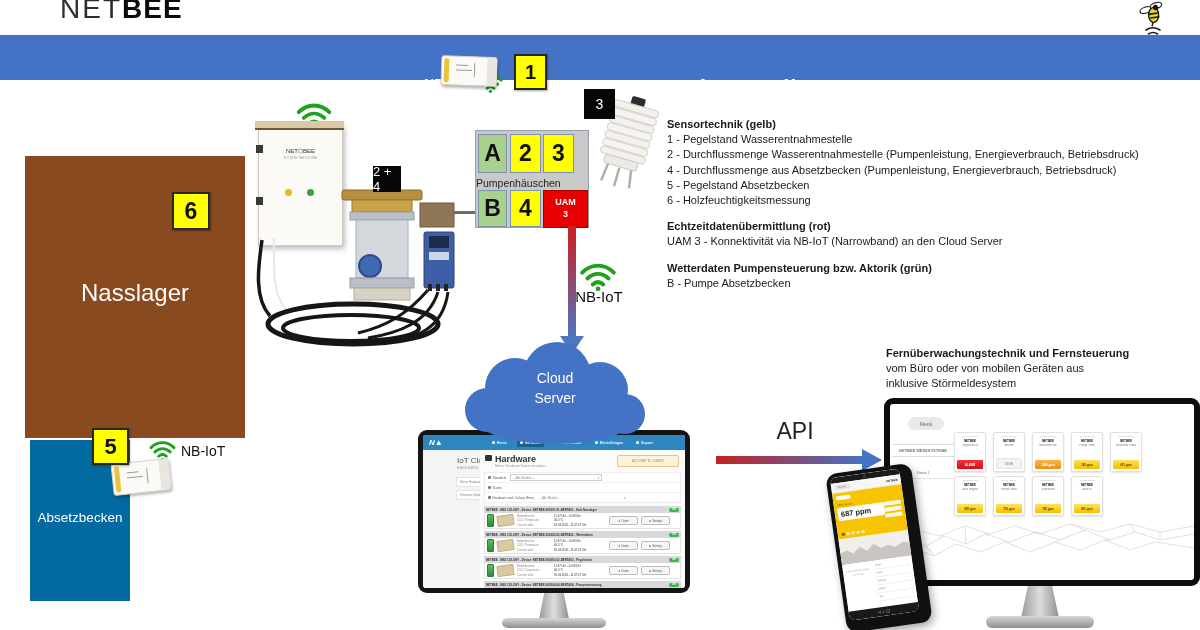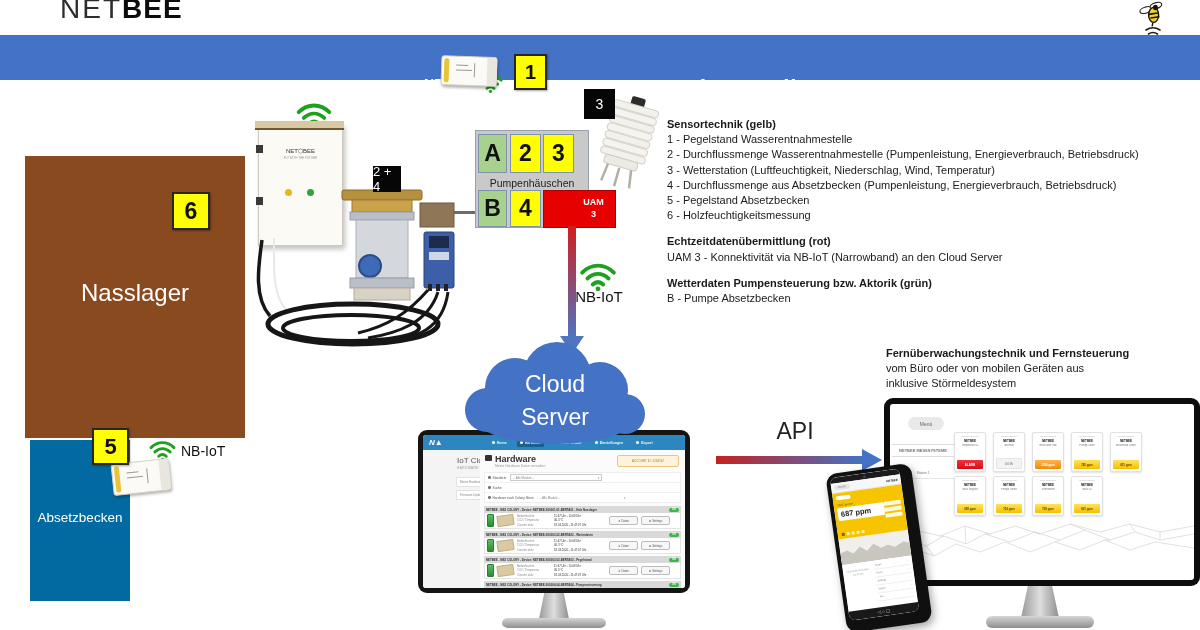--- a/index.html
+++ b/index.html
@@ -44,27 +44,27 @@
   .ctrlbox .logo{position:absolute;top:22px;width:100%;text-align:center;font-size:6px;color:#333;}
   .ctrlbox .slogan{position:absolute;top:31px;width:100%;text-align:center;font-size:3px;color:#999;}
   .led{position:absolute;width:7px;height:7px;border-radius:50%;}
 
   
   .pumphouse{position:absolute;left:475px;top:130px;width:112px;height:96px;background:#c9c9c9;border:1px solid #98a0ab;}
   .cell{position:absolute;display:flex;align-items:center;justify-content:center;font-weight:600;border:1px solid #7f92ad;}
   .cell.green{background:#a9d18e;color:#111;}
   .cell.yellow{background:#ffff00;color:#111;}
   .cell.red{background:#e60000;color:#fff;border-color:#a00;}
-  .ph-lbl{position:absolute;left:0;top:46px;width:100%;text-align:center;font-size:10.5px;color:#222;}
+  .ph-lbl{position:absolute;left:0;top:46px;width:100%;font-size:10.5px;color:#222;}
 
   .blackbadge{position:absolute;background:#060606;color:#fff;display:flex;align-items:center;justify-content:center;z-index:5;}
 
   
   .cloud-txt{position:absolute;left:455px;top:368px;width:200px;text-align:center;color:#fff;
-             font-size:23px;line-height:1.45;z-index:6;}
+             font-size:14px;line-height:1.45;z-index:6;}
   .cloud-svg{position:absolute;left:455px;top:340px;z-index:5;}
 
   
   .legend{position:absolute;left:667px;top:117px;width:530px;font-size:11px;line-height:15.2px;color:#1a1a1a;}
   .legend b{font-weight:700;}
   .gap{height:11px;}
   .remote-note{position:absolute;left:886px;top:346px;width:270px;font-size:11px;line-height:15px;}
 
   
   .api-lbl{position:absolute;left:758px;top:418px;width:74px;text-align:center;font-size:23px;color:#222;}
@@ -252,21 +252,21 @@
   </svg>
   <div class="blackbadge" style="left:373px;top:166px;width:28px;height:26px;font-size:13px;">2 + 4</div>
 
   <div class="pumphouse">
     <div class="cell green" style="left:2px;top:3px;width:27px;height:37px;font-size:23px;">A</div>
     <div class="cell yellow" style="left:34px;top:3px;width:29px;height:37px;font-size:23px;">2</div>
     <div class="cell yellow" style="left:67px;top:3px;width:29px;height:37px;font-size:23px;">3</div>
     <div class="ph-lbl">Pumpenhäuschen</div>
     <div class="cell green" style="left:2px;top:59px;width:27px;height:35px;font-size:23px;">B</div>
     <div class="cell yellow" style="left:34px;top:59px;width:29px;height:35px;font-size:23px;">4</div>
-    <div class="cell red" style="left:67px;top:59px;width:43px;height:36px;font-size:9px;flex-direction:column;line-height:1.3;padding-left:28px;">
+    <div class="cell red" style="left:67px;top:59px;width:43px;height:36px;font-size:9px;flex-direction:column;line-height:1.3;">
       <span>UAM</span>
       <span>3</span>
     </div>
   </div>
 
   <div class="blackbadge" style="left:584px;top:89px;width:31px;height:30px;font-size:14px;">3</div>
   <svg class="abs" style="left:590px;top:96px;" width="74" height="95" viewBox="0 0 74 95">
     <g transform="rotate(16 37 45)">
       <rect x="30" y="0" width="14" height="9" rx="2" fill="#2c2c2c"></rect>
       <rect x="14" y="8" width="46" height="7" rx="3.5" fill="#f3f1ec" stroke="#d6d2ca"></rect>
@@ -311,21 +311,20 @@
   </svg>
   <div class="cloud-txt">
     <div>Cloud</div>
     <div>Server</div>
   </div>
 
   <div class="legend">
     <b>Sensortechnik (gelb)</b>
     <div>1 - Pegelstand Wasserentnahmestelle</div>
     <div>2 - Durchflussmenge Wasserentnahmestelle (Pumpenleistung, Energieverbrauch, Betriebsdruck)</div>
-    <div>3 - Wetterstation (Luftfeuchtigkeit,  Niederschlag, Wind, Temperatur)</div>
     <div>4 - Durchflussmenge aus Absetzbecken  (Pumpenleistung, Energieverbrauch, Betriebsdruck)</div>
     <div>5 - Pegelstand Absetzbecken</div>
     <div>6 - Holzfeuchtigkeitsmessung</div>
     <div class="gap"></div>
     <b>Echtzeitdatenübermittlung (rot)</b>
     <div>UAM 3 - Konnektivität via NB-IoT (Narrowband) an den Cloud Server</div>
     <div class="gap"></div>
     <b>Wetterdaten Pumpensteuerung bzw. Aktorik (grün)</b>
     <div>B - Pumpe Absetzbecken</div>
   </div>

